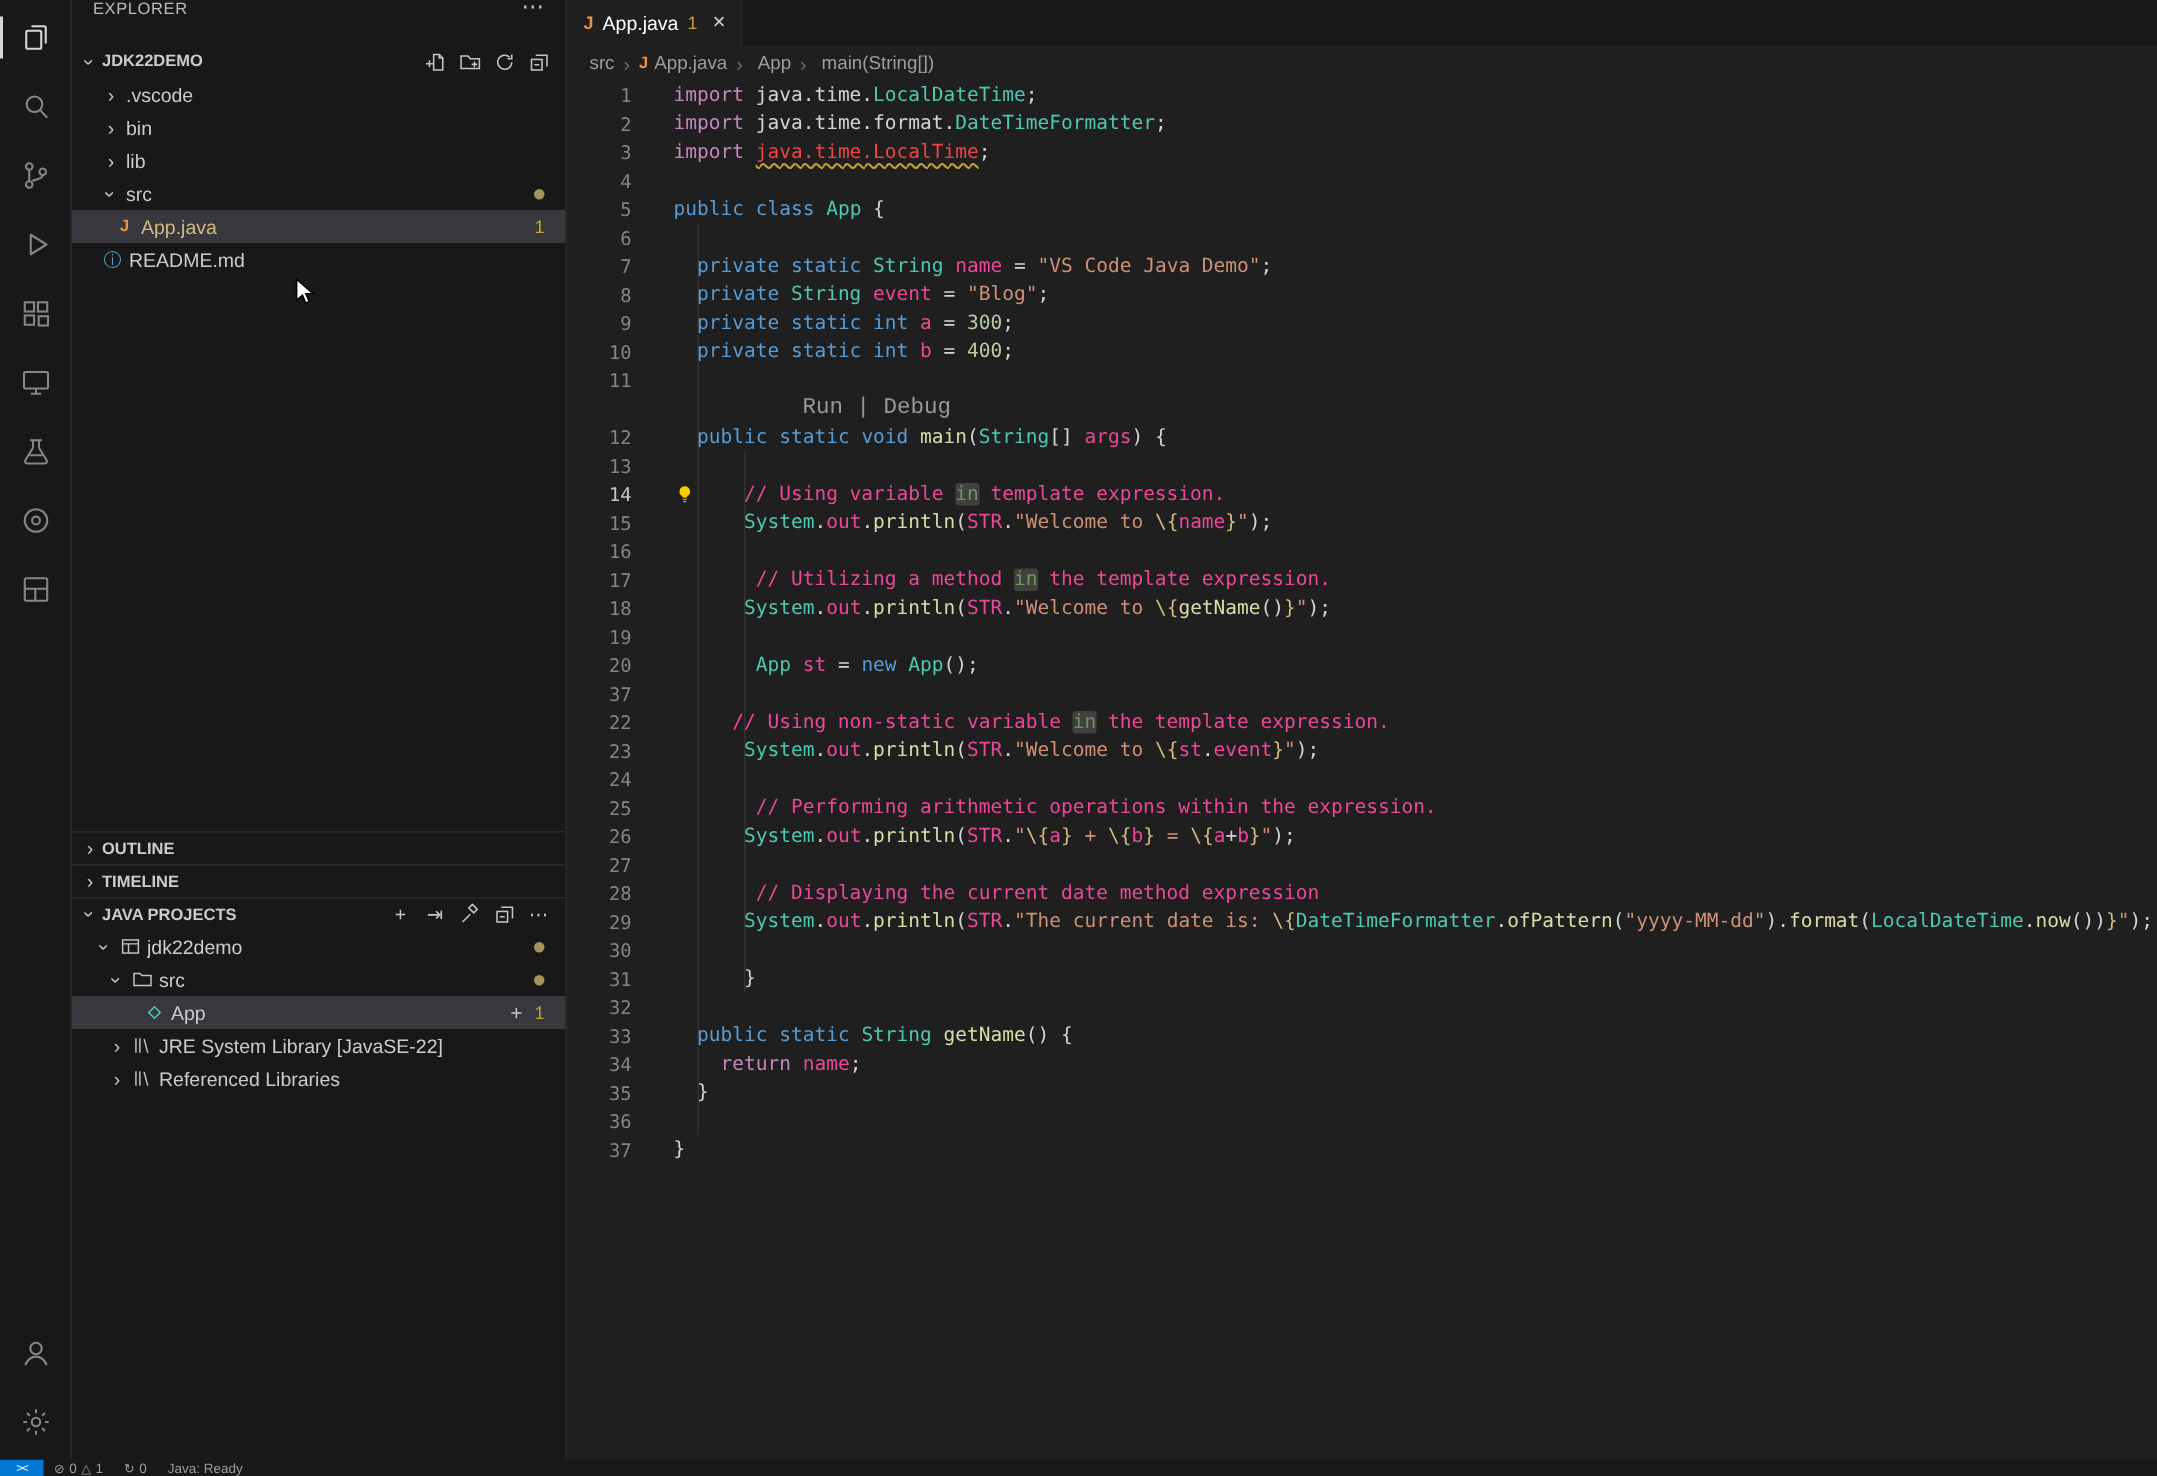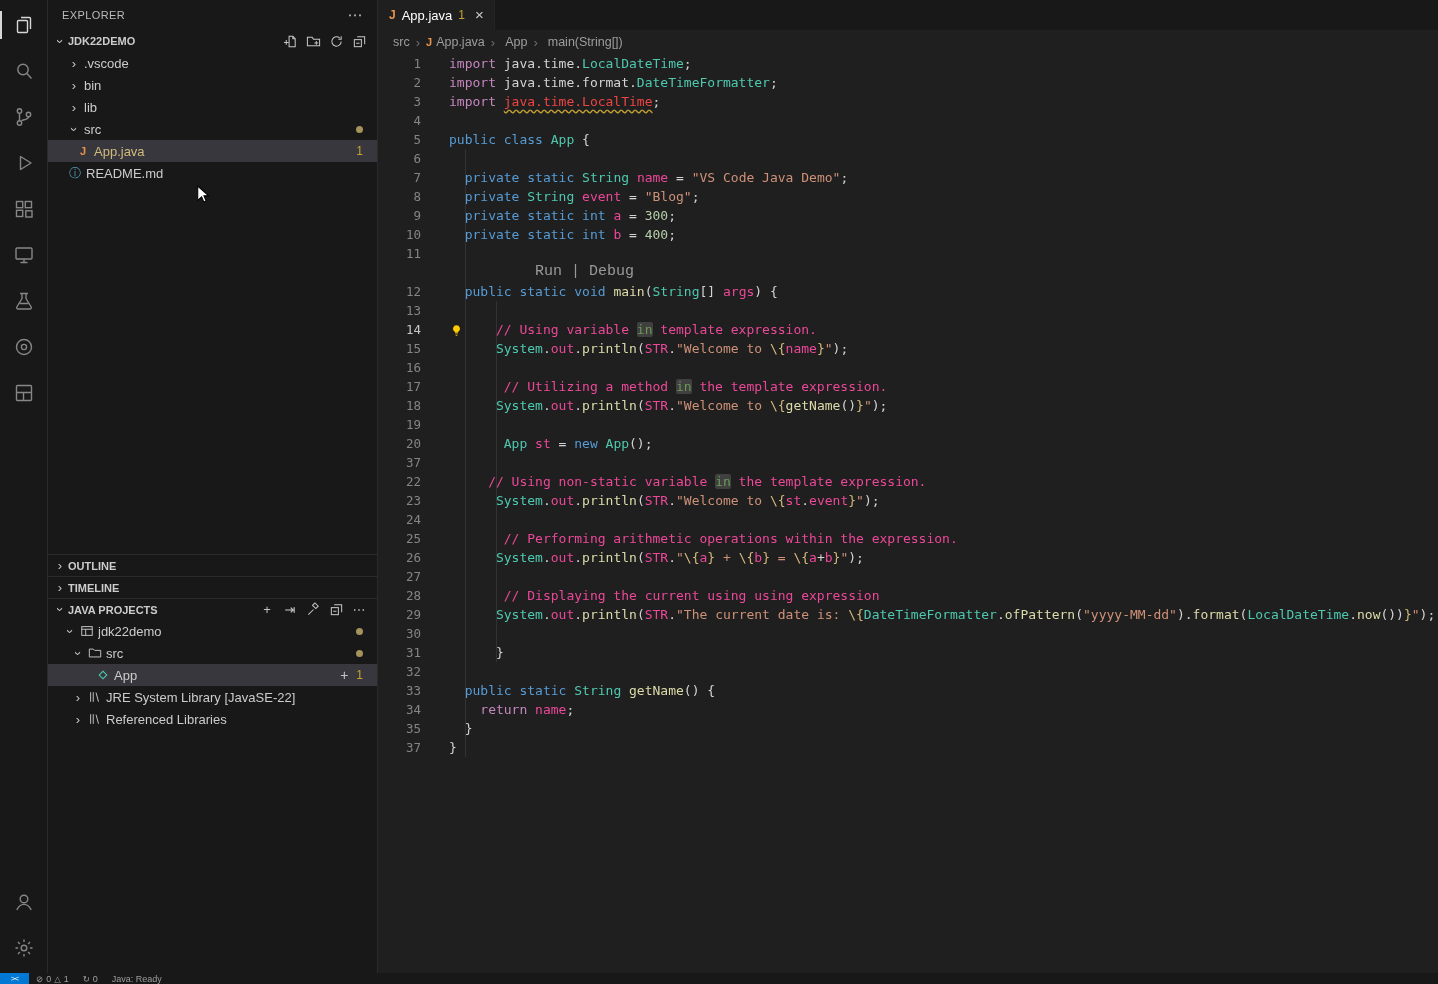--- a/index.html
+++ b/index.html
@@ -10,21 +10,21 @@
   
   .activity-bar{position:absolute;left:0;top:0;bottom:11px;width:48px;background:#181818;border-right:1px solid #2b2b2b;display:flex;flex-direction:column;justify-content:space-between;padding:2px 0;z-index:3}
   .ab-group{display:flex;flex-direction:column;align-items:center}
   .ab-item{width:47px;height:46px;display:flex;align-items:center;justify-content:center;color:#868686;position:relative;cursor:pointer}
   .ab-item svg{width:24px;height:24px}
   .ab-item.active{color:#d7d7d7}
   .ab-item.active::before{content:"";position:absolute;left:0;top:9px;bottom:9px;width:2px;background:#d7d7d7}
 
   
   .sidebar{position:absolute;left:48px;top:0;bottom:11px;width:330px;background:#181818;border-right:1px solid #2b2b2b;z-index:2}
-  .sb-title{height:30px;display:flex;align-items:center;padding:0 14px;color:#bbbbbb;font-size:11px;letter-spacing:.4px}
+  .sb-title{height:30px;display:flex;align-items:flex-start;padding:0 14px;color:#bbbbbb;font-size:11px;letter-spacing:.4px}
   .sb-title .more{margin-left:auto;color:#c5c5c5;font-size:15px;cursor:pointer;line-height:10px}
   .sec{display:flex;align-items:center;height:22px;padding:0 8px 0 4px;color:#cccccc;font-size:11px;font-weight:700;cursor:pointer;border-top:1px solid #2b2b2b}
   .sec.root{border-top:none}
   .chev{width:16px;flex:none;display:inline-flex;justify-content:center;color:#c5c5c5;font-size:13px;font-weight:400;transition:none}
   .chev.exp{transform:rotate(90deg)}
   .hdr-icons{margin-left:auto;display:flex;align-items:center;gap:3px}
   .hicn{width:20px;height:20px;display:flex;align-items:center;justify-content:center;color:#c5c5c5;border-radius:4px;cursor:pointer;font-size:13px;font-weight:400}
   .hicn svg{width:15px;height:15px}
   .trow{display:flex;align-items:center;height:22px;font-size:13px;color:#cccccc;cursor:pointer;font-weight:400}
   .trow.sel{background:#37373d}
@@ -412,28 +412,29 @@
         <div class="crow"><span class="gut">18</span><span class="ctext"><span class="tk-pl">      </span><span class="tk-type">System</span><span class="tk-pl">.</span><span class="tk-var">out</span><span class="tk-pl">.</span><span class="tk-fn">println</span><span class="tk-pl">(</span><span class="tk-var">STR</span><span class="tk-pl">.</span><span class="tk-str">"Welcome to </span><span class="tk-esc">\{</span><span class="tk-fn">getName</span><span class="tk-pl">()</span><span class="tk-esc">}</span><span class="tk-str">"</span><span class="tk-pl">);</span></span></div>
         <div class="crow"><span class="gut">19</span><span class="ctext"></span></div>
         <div class="crow"><span class="gut">20</span><span class="ctext"><span class="tk-pl">       </span><span class="tk-type">App</span><span class="tk-pl"> </span><span class="tk-var">st</span><span class="tk-pl"> = </span><span class="tk-kw2">new</span><span class="tk-pl"> </span><span class="tk-type">App</span><span class="tk-pl">();</span></span></div>
         <div class="crow"><span class="gut">37</span><span class="ctext"></span></div>
         <div class="crow"><span class="gut">22</span><span class="ctext"><span class="tk-pl">     </span><span class="tk-cm">// Using non-static variable </span><span class="tk-hl">in</span><span class="tk-cm"> the template expression.</span></span></div>
         <div class="crow"><span class="gut">23</span><span class="ctext"><span class="tk-pl">      </span><span class="tk-type">System</span><span class="tk-pl">.</span><span class="tk-var">out</span><span class="tk-pl">.</span><span class="tk-fn">println</span><span class="tk-pl">(</span><span class="tk-var">STR</span><span class="tk-pl">.</span><span class="tk-str">"Welcome to </span><span class="tk-esc">\{</span><span class="tk-var">st</span><span class="tk-pl">.</span><span class="tk-var">event</span><span class="tk-esc">}</span><span class="tk-str">"</span><span class="tk-pl">);</span></span></div>
         <div class="crow"><span class="gut">24</span><span class="ctext"></span></div>
         <div class="crow"><span class="gut">25</span><span class="ctext"><span class="tk-pl">       </span><span class="tk-cm">// Performing arithmetic operations within the expression.</span></span></div>
         <div class="crow"><span class="gut">26</span><span class="ctext"><span class="tk-pl">      </span><span class="tk-type">System</span><span class="tk-pl">.</span><span class="tk-var">out</span><span class="tk-pl">.</span><span class="tk-fn">println</span><span class="tk-pl">(</span><span class="tk-var">STR</span><span class="tk-pl">.</span><span class="tk-str">"</span><span class="tk-esc">\{</span><span class="tk-var">a</span><span class="tk-esc">}</span><span class="tk-str"> + </span><span class="tk-esc">\{</span><span class="tk-var">b</span><span class="tk-esc">}</span><span class="tk-str"> = </span><span class="tk-esc">\{</span><span class="tk-var">a</span><span class="tk-pl">+</span><span class="tk-var">b</span><span class="tk-esc">}</span><span class="tk-str">"</span><span class="tk-pl">);</span></span></div>
         <div class="crow"><span class="gut">27</span><span class="ctext"></span></div>
-        <div class="crow"><span class="gut">28</span><span class="ctext"><span class="tk-pl">       </span><span class="tk-cm">// Displaying the current using using expression</span></span></div>
+        <div class="crow"><span class="gut">28</span><span class="ctext"><span class="tk-pl">       </span><span class="tk-cm">// Displaying the current date method expression</span></span></div>
         <div class="crow"><span class="gut">29</span><span class="ctext"><span class="tk-pl">      </span><span class="tk-type">System</span><span class="tk-pl">.</span><span class="tk-var">out</span><span class="tk-pl">.</span><span class="tk-fn">println</span><span class="tk-pl">(</span><span class="tk-var">STR</span><span class="tk-pl">.</span><span class="tk-str">"The current date is: </span><span class="tk-esc">\{</span><span class="tk-type">DateTimeFormatter</span><span class="tk-pl">.</span><span class="tk-fn">ofPattern</span><span class="tk-pl">(</span><span class="tk-str">"yyyy-MM-dd"</span><span class="tk-pl">).</span><span class="tk-fn">format</span><span class="tk-pl">(</span><span class="tk-type">LocalDateTime</span><span class="tk-pl">.</span><span class="tk-fn">now</span><span class="tk-pl">())</span><span class="tk-esc">}</span><span class="tk-str">"</span><span class="tk-pl">);</span></span></div>
         <div class="crow"><span class="gut">30</span><span class="ctext"></span></div>
         <div class="crow"><span class="gut">31</span><span class="ctext"><span class="tk-pl">      }</span></span></div>
         <div class="crow"><span class="gut">32</span><span class="ctext"></span></div>
         <div class="crow"><span class="gut">33</span><span class="ctext"><span class="tk-pl">  </span><span class="tk-kw2">public</span><span class="tk-pl"> </span><span class="tk-kw2">static</span><span class="tk-pl"> </span><span class="tk-type">String</span><span class="tk-pl"> </span><span class="tk-fn">getName</span><span class="tk-pl">() {</span></span></div>
         <div class="crow"><span class="gut">34</span><span class="ctext"><span class="tk-pl">    </span><span class="tk-kw">return</span><span class="tk-pl"> </span><span class="tk-var">name</span><span class="tk-pl">;</span></span></div>
         <div class="crow"><span class="gut">35</span><span class="ctext"><span class="tk-pl">  }</span></span></div>
+        <div class="crow"><span class="gut">36</span><span class="ctext"></span></div>
         <div class="crow"><span class="gut">37</span><span class="ctext"><span class="tk-pl">}</span></span></div>
       </div>
   </div>
 
   <div class="status-bar">
     <div class="remote">
         <span>&gt;&lt;</span>
       </div>
     <div class="sb-item">
       <span class="sbi">⊘</span>

